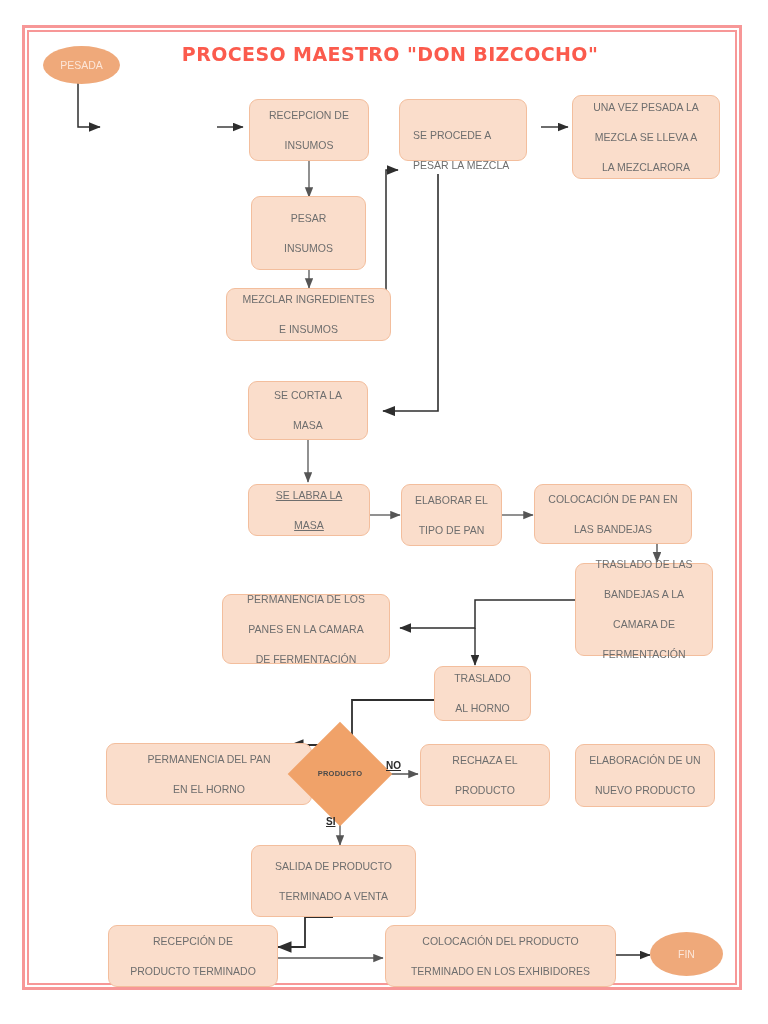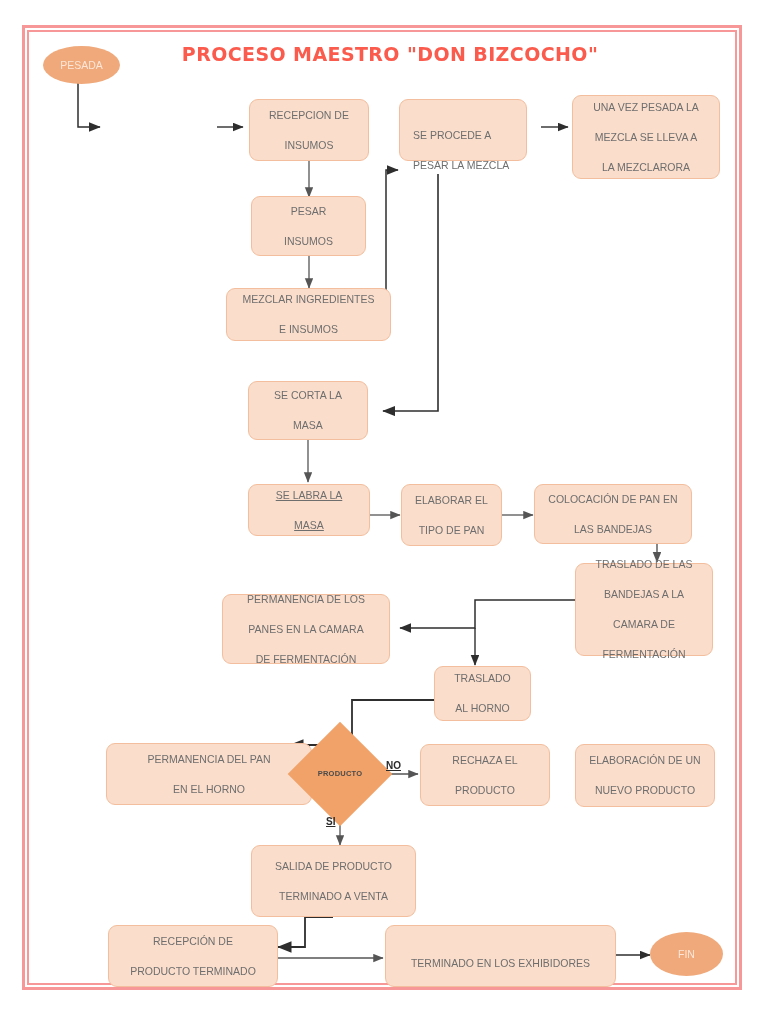--- a/index.html
+++ b/index.html
@@ -207,21 +207,21 @@
   </div>
 
   <div class="node" style="left:572px; top:95px; width:148px; height:84px;">
     <span>
       <span>UNA VEZ PESADA LA</span><br>
       <span>MEZCLA SE LLEVA A</span><br>
       <span>LA MEZCLARORA</span>
     </span>
   </div>
 
-  <div class="node" style="left:251px; top:196px; width:115px; height:60px;">
+  <div class="node" style="left:251px; top:196px; width:115px; height:74px;">
     <span>
       <span>PESAR</span><br>
       <span>INSUMOS</span>
     </span>
   </div>
 
   <div class="node" style="left:226px; top:288px; width:165px; height:53px;">
     <span>
       <span>MEZCLAR INGREDIENTES</span><br>
       <span>E INSUMOS</span>
@@ -310,21 +310,21 @@
 
   <div class="node" style="left:108px; top:925px; width:170px; height:62px;">
     <span>
       <span>RECEPCIÓN DE</span><br>
       <span>PRODUCTO TERMINADO</span>
     </span>
   </div>
 
   <div class="node" style="left:385px; top:925px; width:231px; height:62px;">
     <span>
-      <br>
+      <span>COLOCACIÓN DEL PRODUCTO</span><br>
       <span>TERMINADO EN LOS EXHIBIDORES</span>
     </span>
   </div>
 
   <div class="decision" style="left:303px; top:737px;"></div>
   <div class="decision-label" style="left:303px; top:769px; width:74px;">PRODUCTO</div>
 
   <div class="edge-label" style="left:386px; top:760px;">NO</div>
   <div class="edge-label" style="left:326px; top:816px;">SI</div>
 

